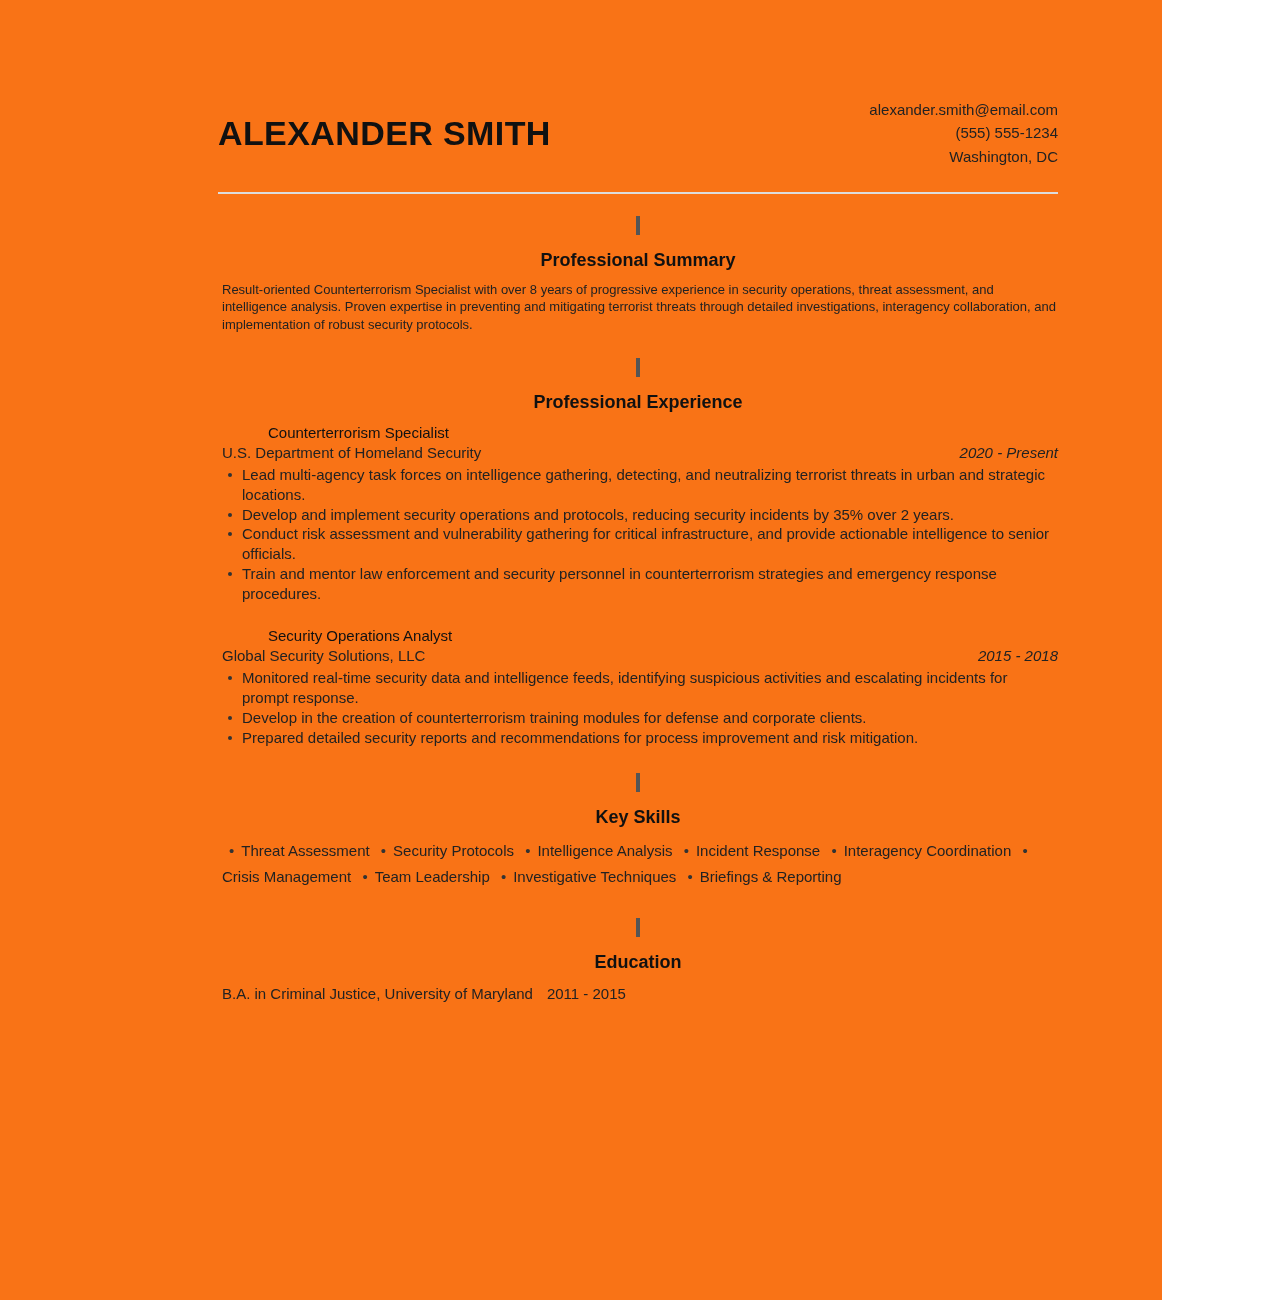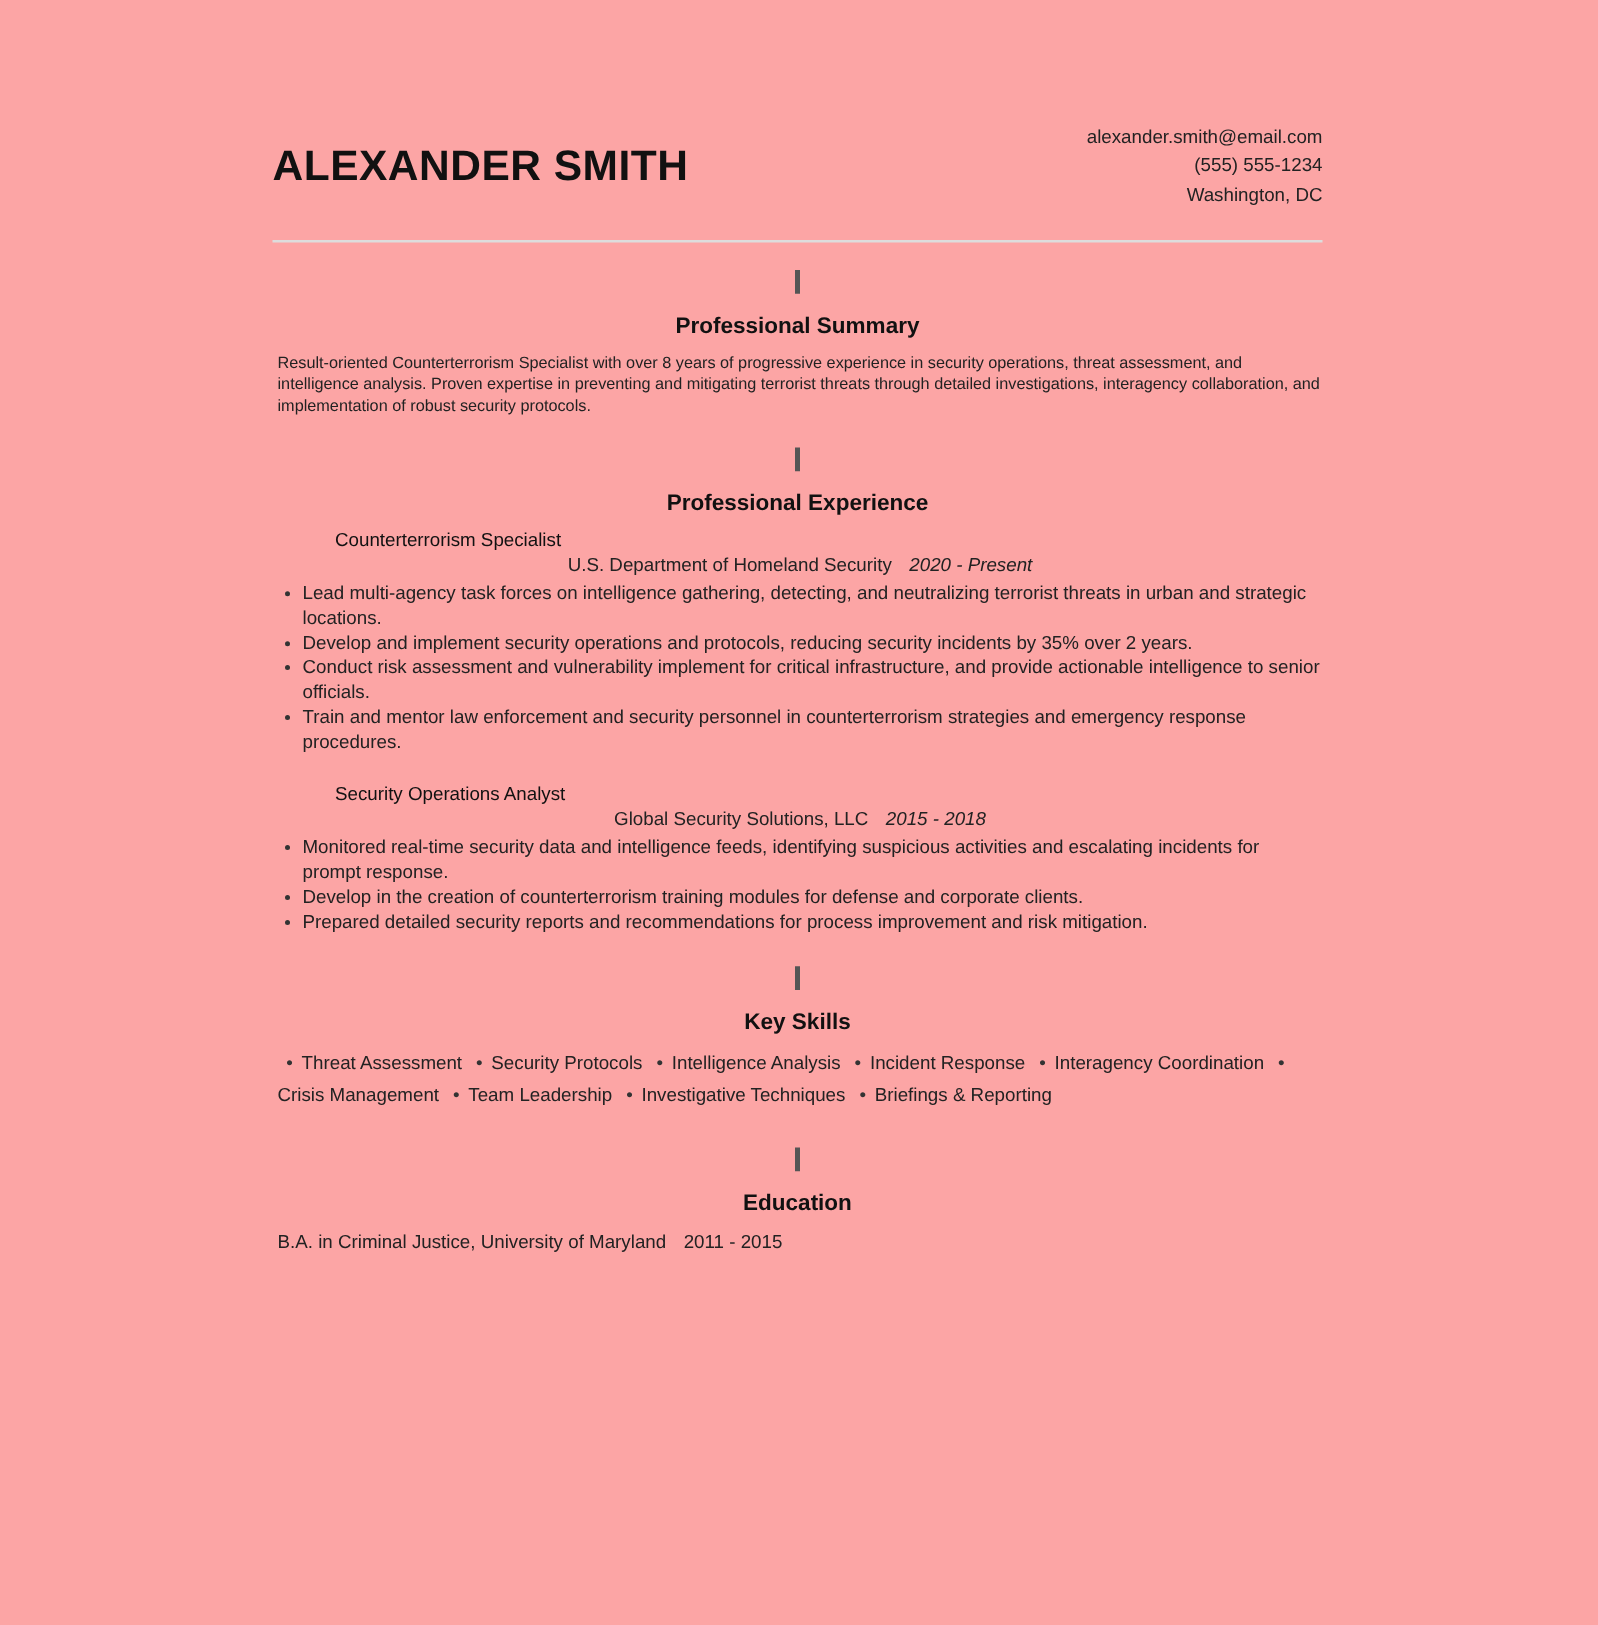--- a/index.html
+++ b/index.html
@@ -8,24 +8,24 @@
     background: #ffffff;
   }
   body {
     width: 1278px;
     min-height: 1300px;
     font-family: "Liberation Sans", sans-serif;
     color: #222222;
     -webkit-font-smoothing: antialiased;
   }
   .page {
-    width: 1278px;
+    width: 1162px;
     min-height: 1300px;
     box-sizing: border-box;
-    background: #fca5a5;
+    background: #f97316;
   }
   .resume {
     position: relative;
     margin: 0 auto;
     padding: 96px 220px 0 218px;
     box-sizing: border-box;
     width: 1278px;
   }
 
   
@@ -95,21 +95,21 @@
   .job + .job { margin-top: 22px; }
   .job-title {
     font-size: 15px;
     font-weight: normal;
     color: #111111;
     line-height: 1.35;
     margin-left: 46px;
   }
   .job-meta {
     display: flex;
-    justify-content: center;
+    justify-content: space-between;
     align-items: baseline;
     font-size: 15px;
     line-height: 1.35;
   }
   .job-company { color: #222222; }
   .job-dates {
     font-style: italic;
     color: #222222;
     white-space: nowrap;
     padding-left: 14px;
@@ -227,21 +227,21 @@
       <div id="experience-container">
           <div class="job">
             <div class="job-title">Counterterrorism Specialist</div>
             <div class="job-meta">
               <span class="job-company">U.S. Department of Homeland Security</span>
               <span class="job-dates">2020 - Present</span>
             </div>
             <ul class="bullets">
               <li>Lead multi-agency task forces on intelligence gathering, detecting, and neutralizing terrorist threats in urban and strategic locations.</li>
               <li>Develop and implement security operations and protocols, reducing security incidents by 35% over 2 years.</li>
-              <li>Conduct risk assessment and vulnerability implement for critical infrastructure, and provide actionable intelligence to senior officials.</li>
+              <li>Conduct risk assessment and vulnerability gathering for critical infrastructure, and provide actionable intelligence to senior officials.</li>
               <li>Train and mentor law enforcement and security personnel in counterterrorism strategies and emergency response procedures.</li>
             </ul>
           </div>
           <div class="job">
             <div class="job-title">Security Operations Analyst</div>
             <div class="job-meta">
               <span class="job-company">Global Security Solutions, LLC</span>
               <span class="job-dates">2015 - 2018</span>
             </div>
             <ul class="bullets">

